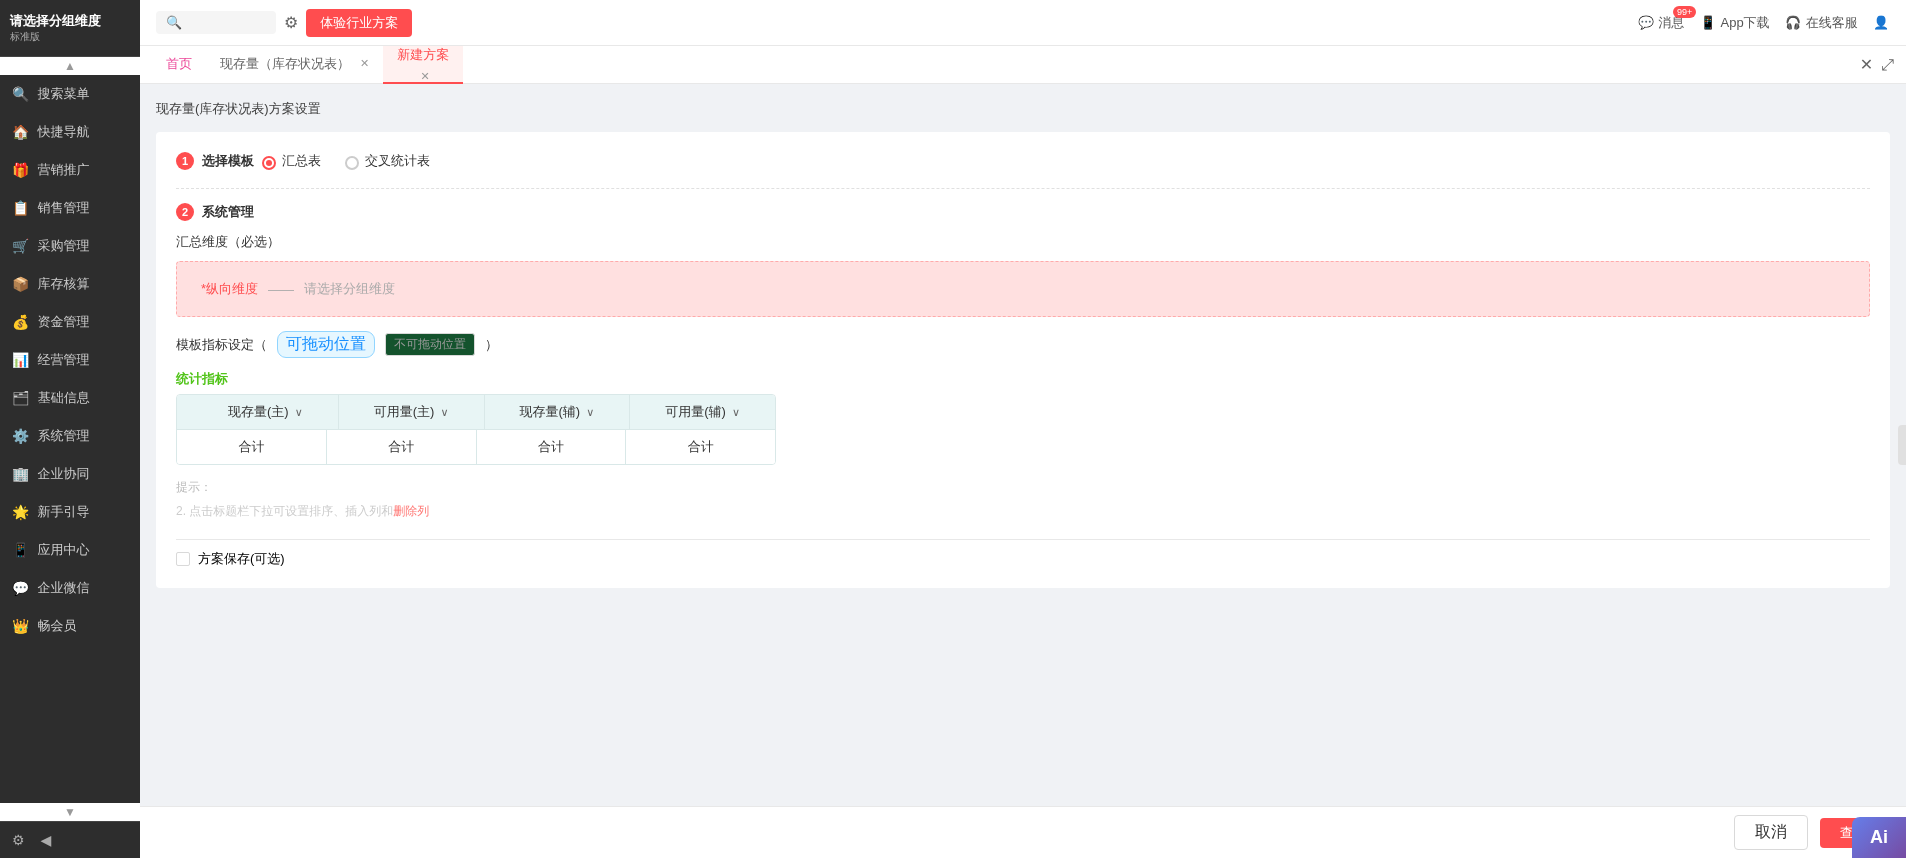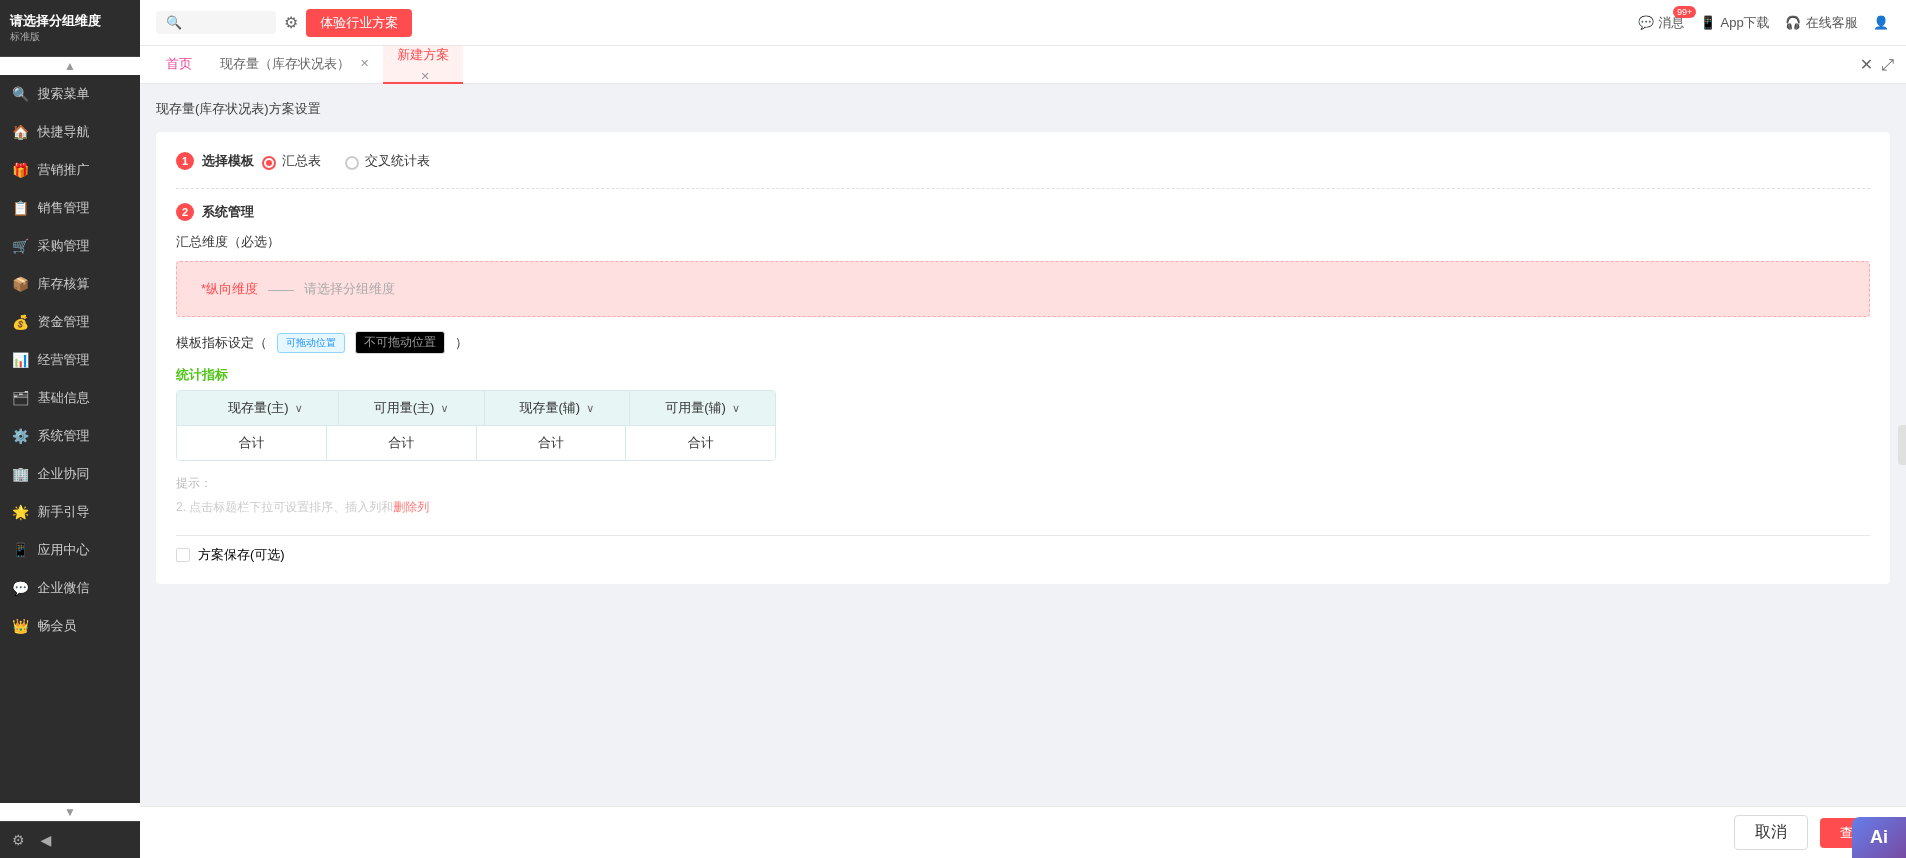--- a/index.html
+++ b/index.html
@@ -240,27 +240,27 @@
       display: flex;
       align-items: center;
       gap: 10px;
       font-size: 13px;
       color: #333;
       margin-bottom: 12px;
     }
     .draggable-badge {
       background: #e6f7ff;
       border: 1px solid #91d5ff;
-      border-radius: 3px;
+      border-radius: 9px;
       padding: 2px 8px;
-      font-size: 10px;
+      font-size: 16px;
       color: #1890ff;
     }
     .non-draggable-badge {
-      background: #000000;
+      background: #14532d;
       border: 1px solid #d9d9d9;
       border-radius: 3px;
       padding: 2px 8px;
       font-size: 12px;
       color: #999;
     }
 
     
     .stats-label { font-size: 13px; color: #52c41a; margin-bottom: 6px; font-weight: bold; }
     .stats-table {

